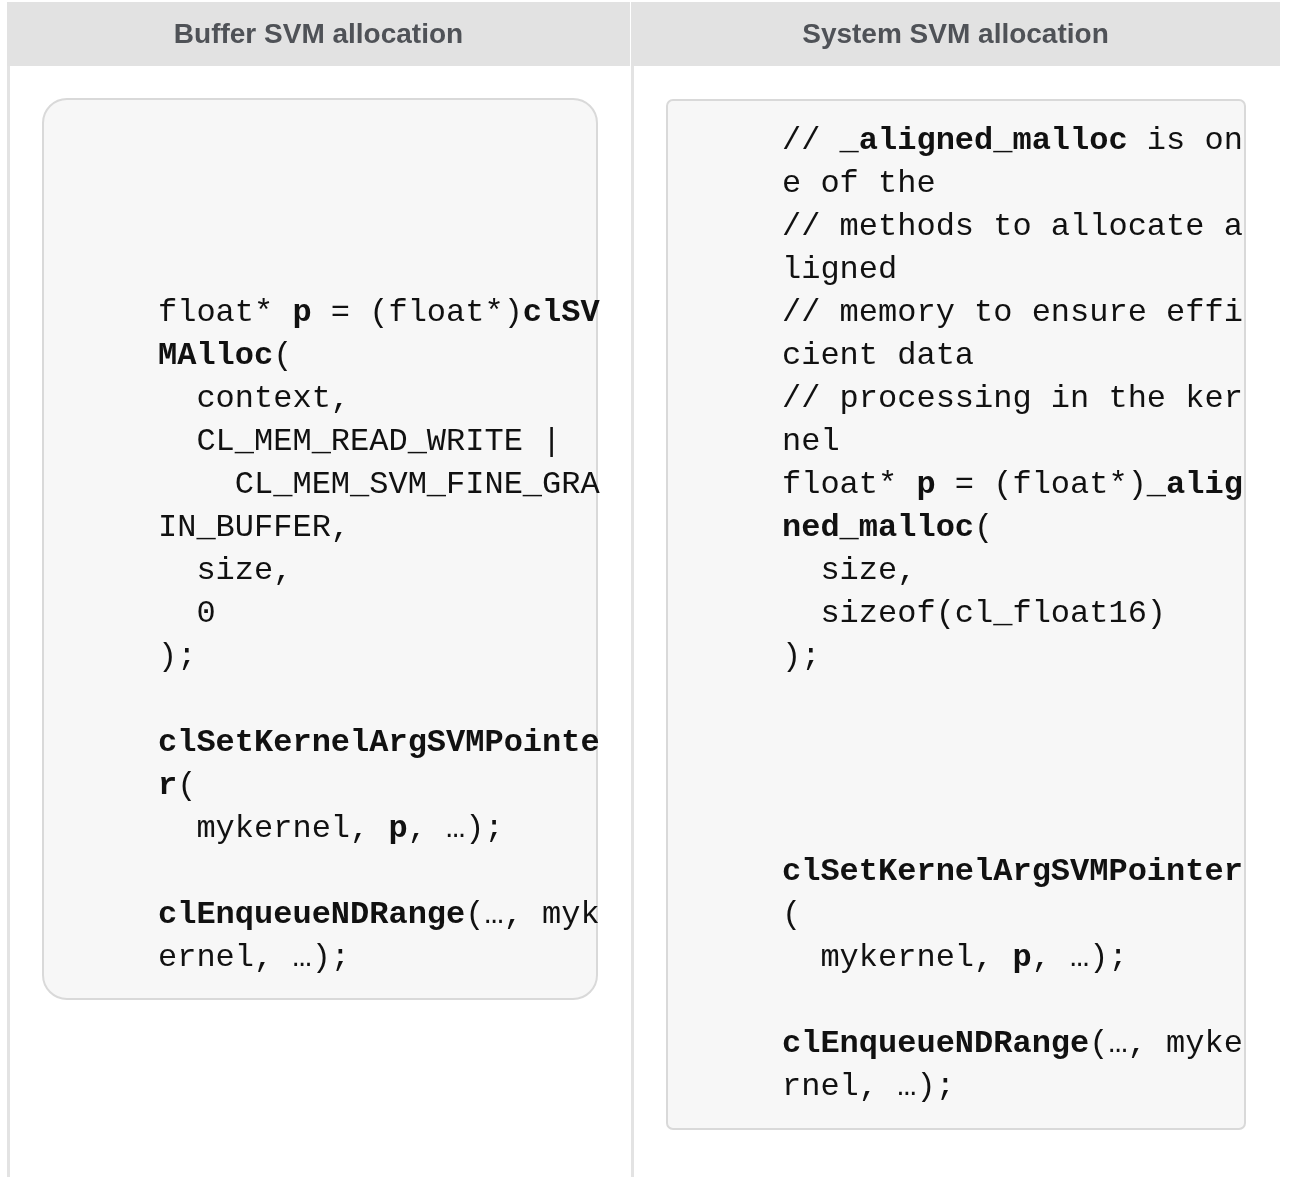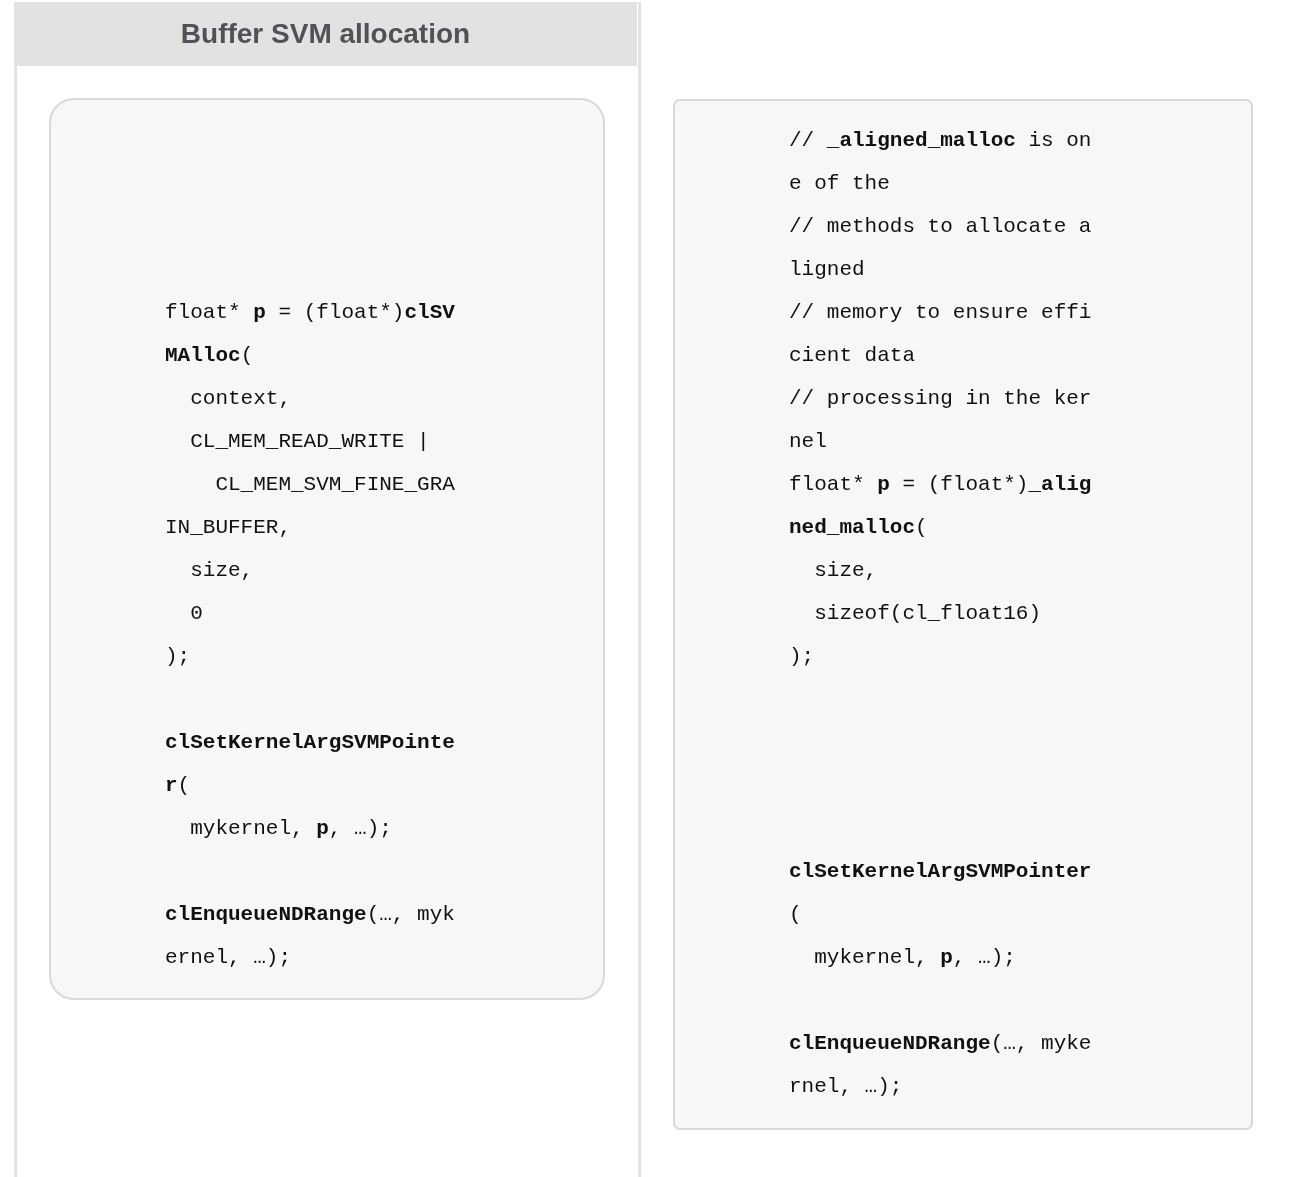--- a/index.html
+++ b/index.html
@@ -1,25 +1,25 @@
 <!DOCTYPE html>
 <html><head>
 <meta charset="utf-8">
 <style>
   html,body{margin:0;padding:0;background:#fff;}
   body{width:1295px;height:1177px;position:relative;overflow:hidden;font-family:"Liberation Sans",sans-serif;}
-  .table{position:absolute;left:14px;top:2px;width:1273px;height:838px;}
+  .table{position:absolute;left:7px;top:2px;width:1273px;height:838px;}
   .col{position:absolute;top:0;height:1175px;border-left:3px solid #e3e3e3;background:#fff;}
   .col.left{left:0;width:620px;}
   .col.right{left:624px;width:646px;border-right:0;}
   .hdr{height:64px;background:#e2e2e2;color:#4f5257;font-weight:bold;font-size:28px;display:flex;align-items:center;justify-content:center;margin-left:-3px;}
   .code{position:absolute;background:#f7f7f7;border:2px solid #d9d9d9;border-radius:7px;box-sizing:border-box;}
   .left .code{left:32px;top:96px;width:556px;height:902px;border-radius:25px;}
   .right .code{left:32px;top:97px;width:580px;height:1031px;}
-  pre{margin:0;font-family:"Liberation Mono",monospace;font-size:21px;line-height:43px;color:#111;white-space:pre;position:absolute;}
+  pre{margin:0;font-family:"Liberation Mono",monospace;font-size:32px;line-height:43px;color:#111;white-space:pre;position:absolute;}
   .left pre{left:114px;top:191px;}
   .right pre{left:114px;top:18px;}
   b{font-weight:bold;}
 </style>
 </head>
 <body>
 
 <div class="table">
   <div class="col left">
     <div class="hdr">Buffer SVM allocation</div>
@@ -36,20 +36,21 @@
 <span></span>
 <b>clSetKernelArgSVMPointe</b>
 <b>r</b><span>(</span>
 <span>  mykernel, </span><b>p</b><span>, …);</span>
 <span></span>
 <b>clEnqueueNDRange</b><span>(…, myk</span>
 <span>ernel, …);</span></pre>
     </div>
   </div>
   <div class="col right">
+    <div class="hdr">System SVM allocation</div>
     <div class="code">
       <pre><span>// </span><b>_aligned_malloc</b><span> is on</span>
 <span>e of the</span>
 <span>// methods to allocate a</span>
 <span>ligned</span>
 <span>// memory to ensure effi</span>
 <span>cient data</span>
 <span>// processing in the ker</span>
 <span>nel</span>
 <span>float* </span><b>p</b><span> = (float*)</span><b>_alig</b>

